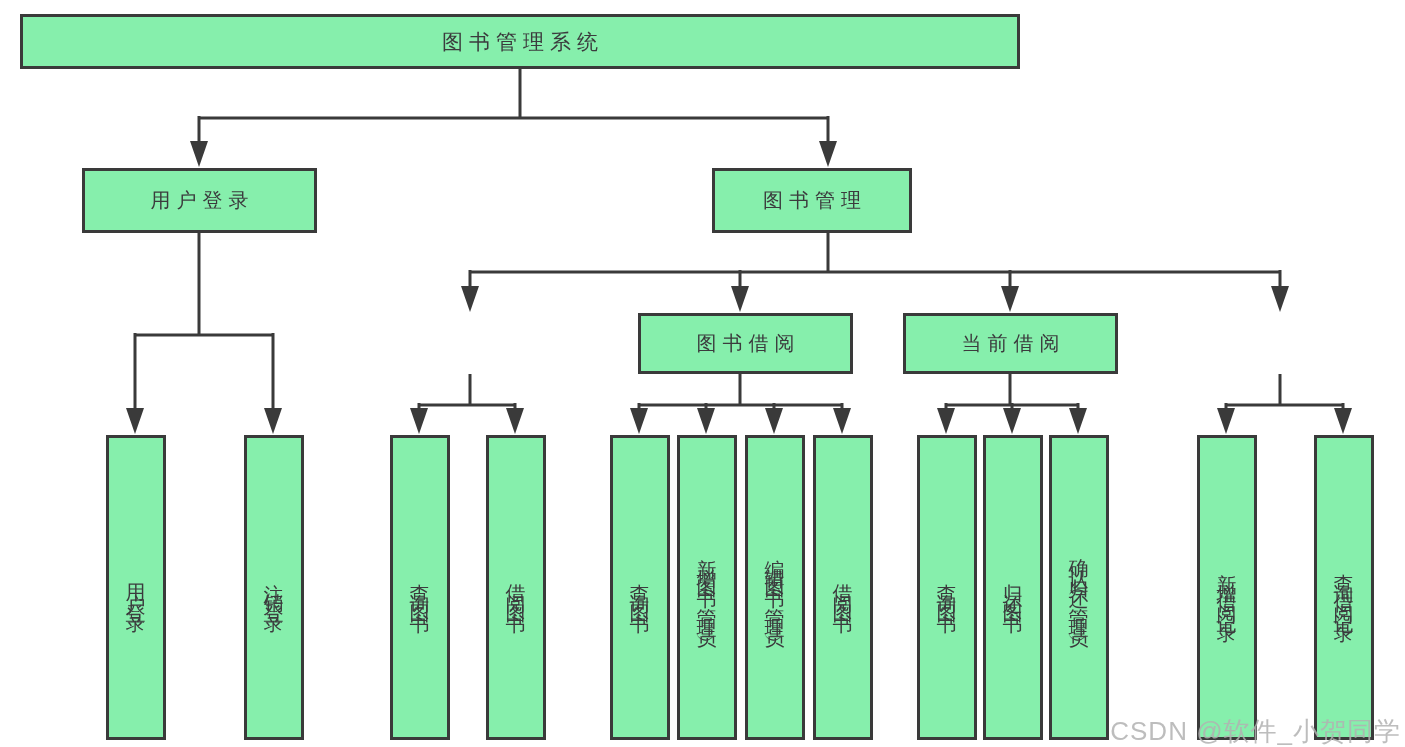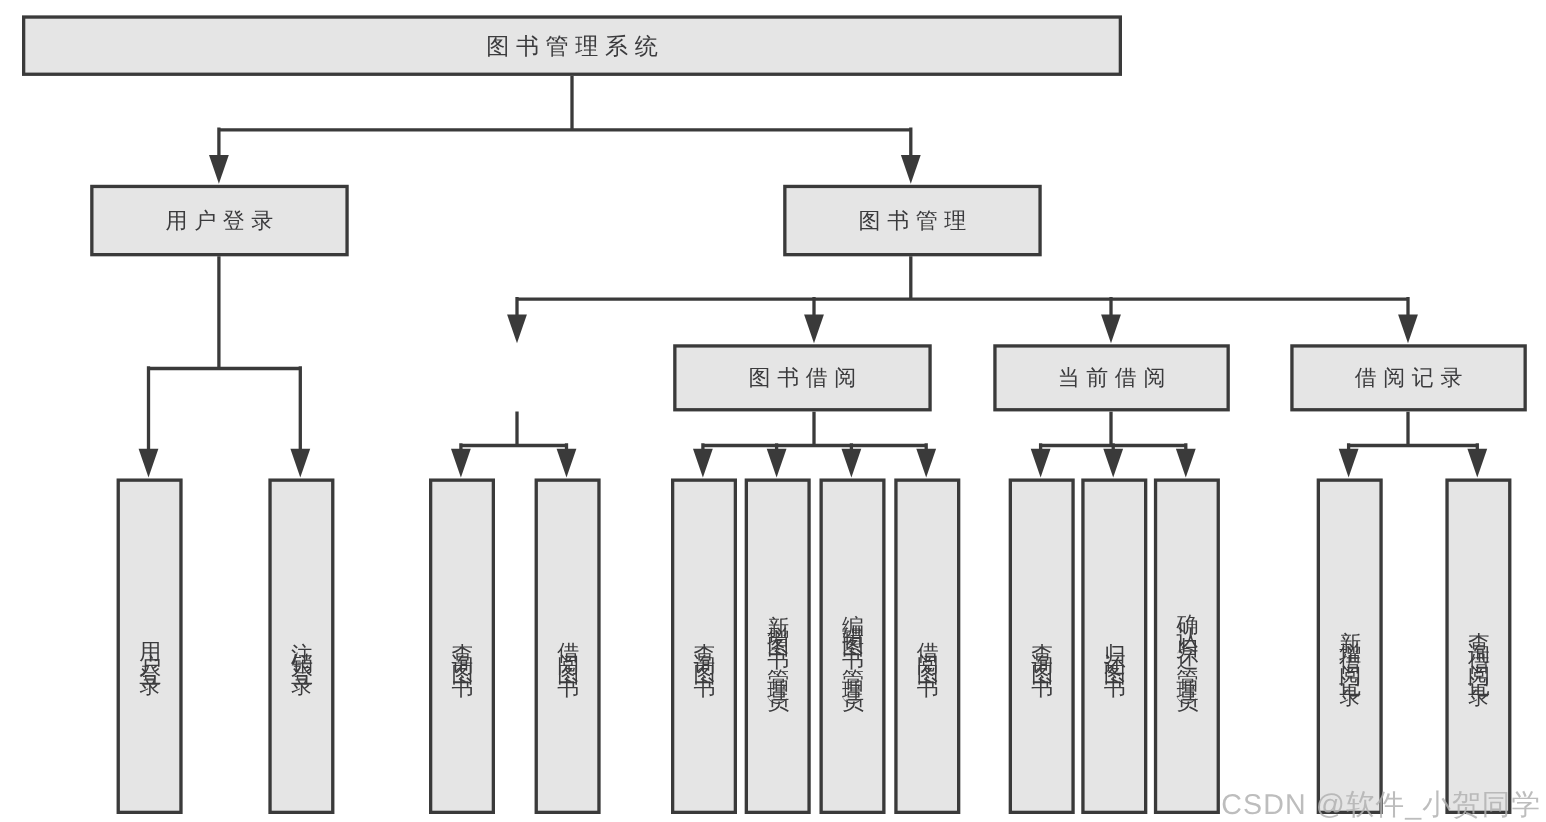--- a/index.html
+++ b/index.html
@@ -18,21 +18,21 @@
   #wires {
     position: absolute;
     left: 0; top: 0;
     width: 1405px;
     height: 747px;
     z-index: 1;
   }
   .node {
     position: absolute;
     box-sizing: border-box;
-    background: #e5e5e5;
+    background: #86efac;
     border: 3px solid #3a3a3a;
     color: #3b3b3d;
     display: flex;
     align-items: center;
     justify-content: center;
     z-index: 2;
   }
   .h-node {
     font-size: 20px;
     letter-spacing: 6px;
@@ -112,25 +112,24 @@
       <path d="M1078 434 l-9 -26 h18 z"></path>
 
       <path d="M1226 434 l-9 -26 h18 z"></path>
         <path d="M1343 434 l-9 -26 h18 z"></path>
     </g>
   </svg>
 
   <div class="node h-node root-node">图书管理系统</div>
 
   <div class="node h-node" style="left:82px; top:168px; width:235px; height:65px;">用户登录</div>
-  <div class="node h-node" style="left:712px; top:168px; width:235px; height:65px;">图书管理</div>
+  <div class="node h-node" style="left:712px; top:168px; width:200px; height:65px;">图书管理</div>
 
-  <div class="node h-node" style="left:612px; top:313px; width:235px; height:61px;">图书借阅</div>
+  <div class="node h-node" style="left:638px; top:313px; width:215px; height:61px;">图书借阅</div>
   <div class="node h-node" style="left:903px; top:313px; width:215px; height:61px;font-family:Liberation Serif, serif;">当前借阅</div>
-  <div class="node h-node" style="left:1173px; top:313px; width:215px; height:61px;">借阅记录</div>
 
   <div class="node v-node" style="left:106px;">用户登录</div>
   <div class="node v-node" style="left:244px;">注销登录</div>
 
   <div class="node v-node" style="left:390px;">查询图书</div>
   <div class="node v-node" style="left:486px;">借阅图书</div>
 
   <div class="node v-node" style="left:610px;">查询图书</div>
   <div class="node v-node" style="left:677px;">新增图书（管理员）</div>
   <div class="node v-node" style="left:745px;">编辑图书（管理员）</div>

